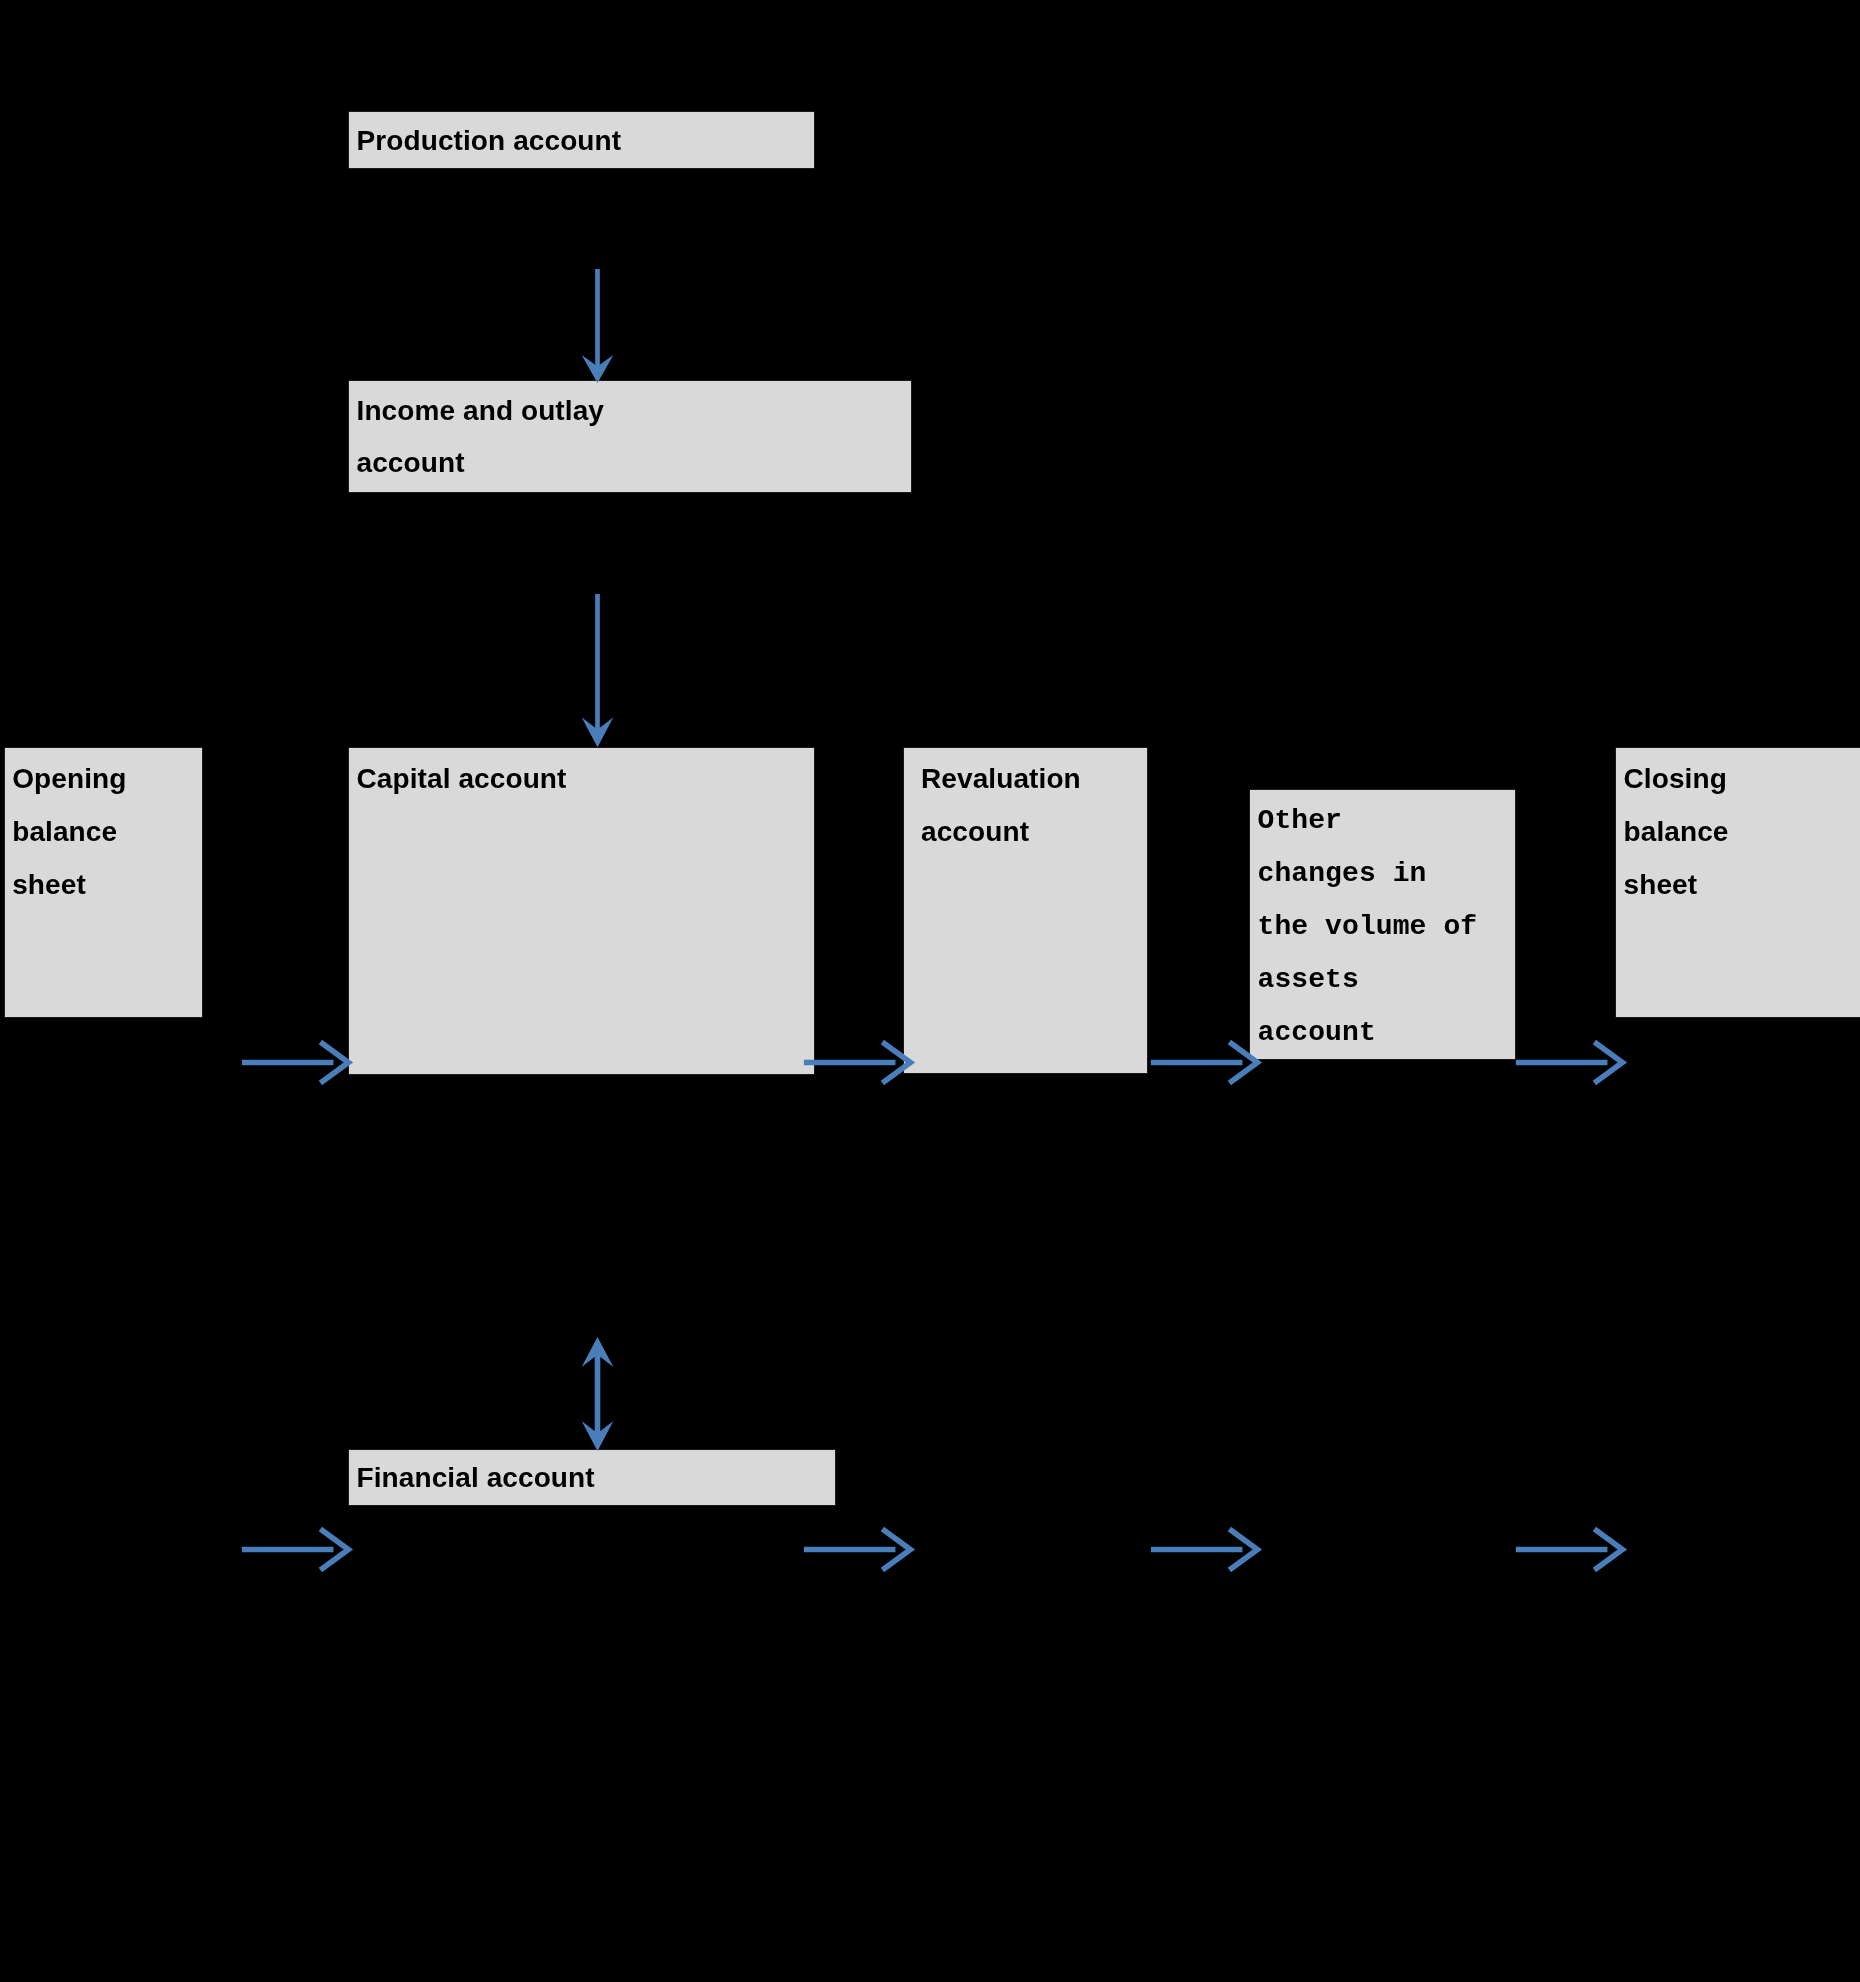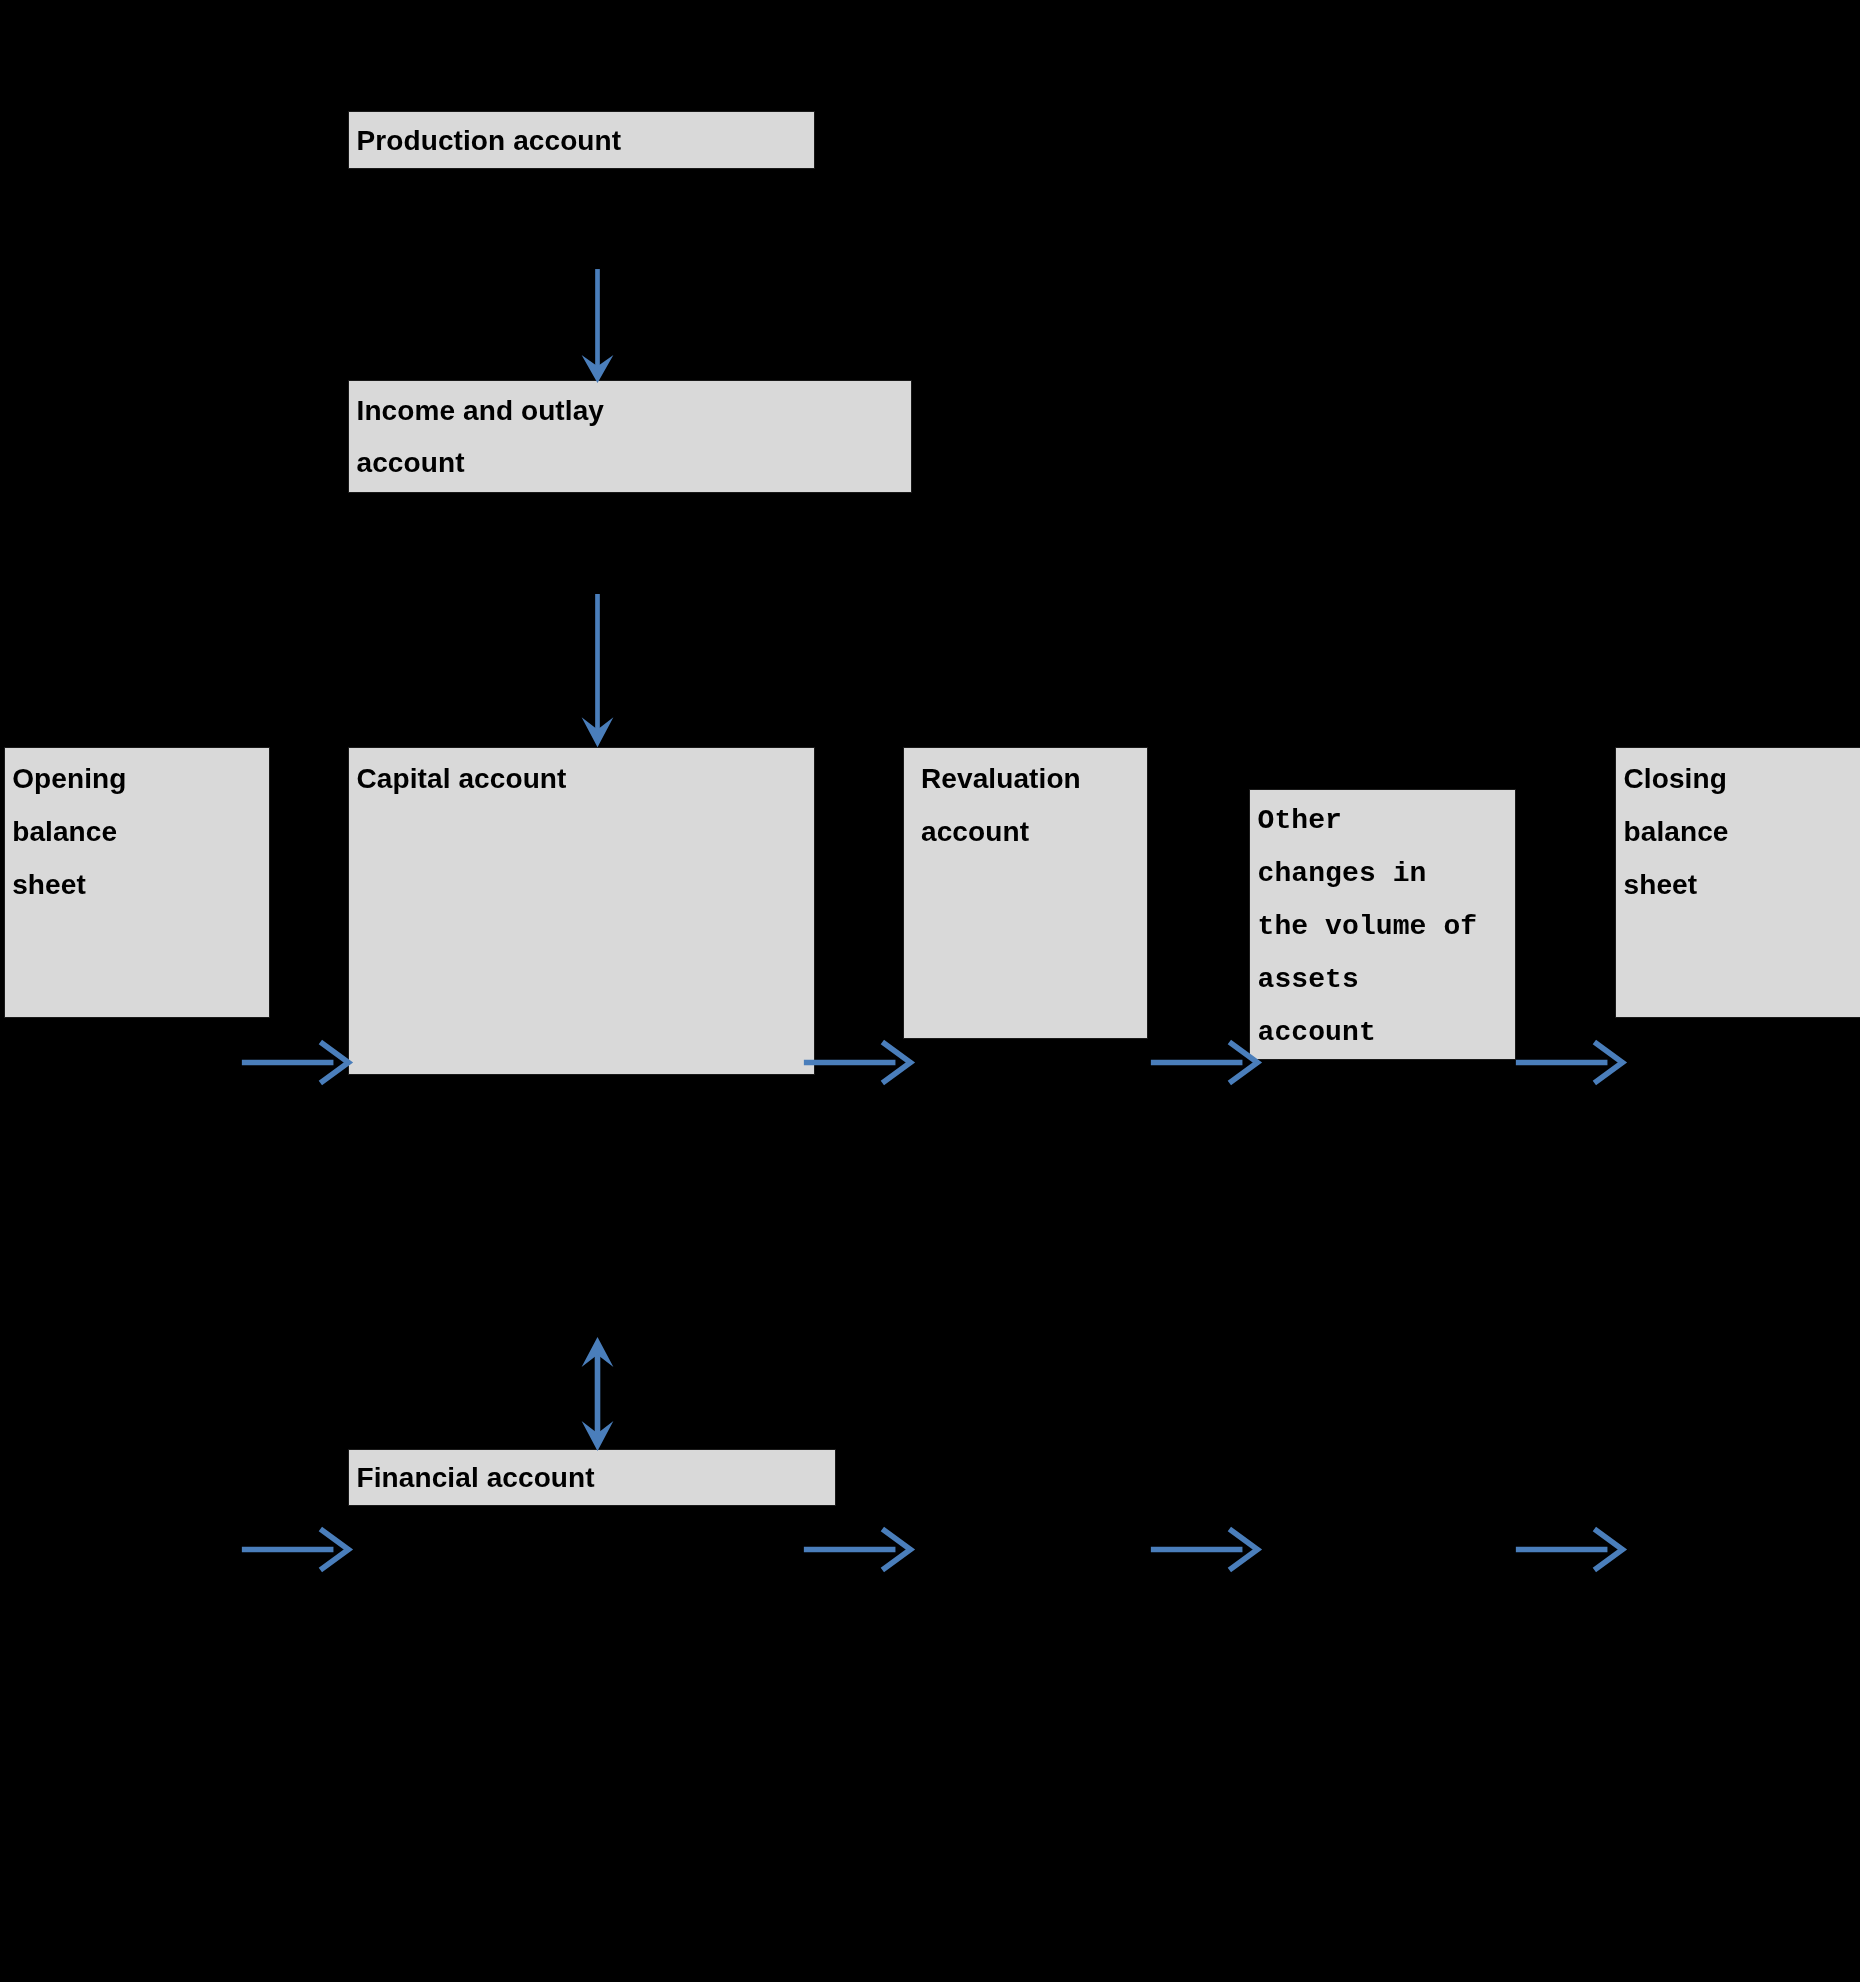--- a/index.html
+++ b/index.html
@@ -37,27 +37,27 @@
 </head>
 <body>
 
 <div id="canvas">
 
   <div class="node" style="left:348px; top:111px; width:467px; height:58px; line-height:49px;">Production account</div>
 
   <div class="node" style="left:348px; top:380px; width:564px; height:113px; line-height:52px;">Income and outlay
 account</div>
 
-  <div class="node" style="left:3.7px; top:747px; width:266px; height:271px; line-height:53px;">Opening
+  <div class="node" style="left:3.7px; top:747px; width:199px; height:271px; line-height:53px;">Opening
 balance
 sheet</div>
 
   <div class="node" style="left:348px; top:747px; width:467px; height:328px; line-height:53px;">Capital account</div>
 
-  <div class="node" style="left:903px; top:747px; width:245px; height:292px; line-height:53px;padding-left:17px;">Revaluation
+  <div class="node" style="left:903px; top:747px; width:245px; height:327px; line-height:53px;padding-left:17px;">Revaluation
 account</div>
 
   <div class="node" style="left:1249px; top:789px; width:267px; height:271px; line-height:53px;font-family:Liberation Mono, monospace;">Other
 changes in
 the volume of
 assets
 account</div>
 
   <div class="node" style="left:1615px; top:747px; width:249px; height:271px; line-height:53px;">Closing
 balance

